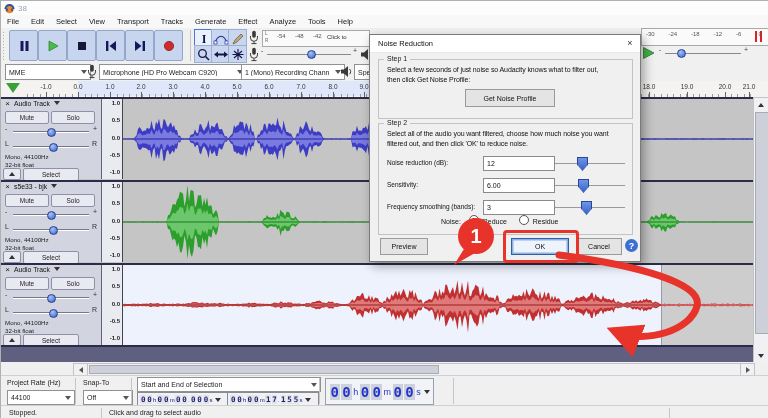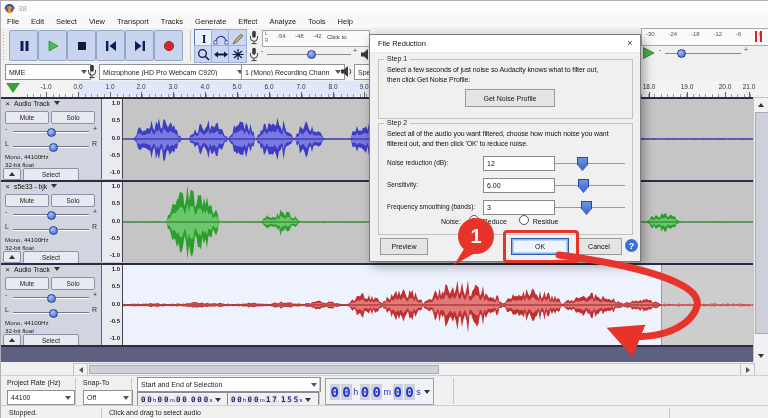--- a/index.html
+++ b/index.html
@@ -638,21 +638,21 @@
 
   <div class="a statusbar">
     <span class="stext" style="left:8px">Stopped.</span>
     <div class="a vsep" style="left:100px;top:2px;height:11px"></div>
     <span class="stext" style="left:108px">Click and drag to select audio</span>
     <div class="a vsep" style="left:668px;top:2px;height:11px"></div>
   </div>
 
   <div class="a" id="dialog" style="z-index:40">
     <div class="dtitle">
-      <span>File Reduction</span>
+      <span>Noise Reduction</span>
       <div class="dclose">×</div>
     </div>
     <div class="group" style="left:8px;top:24px;width:253px;height:58px">
       <span class="legend">Step 1</span>
       <div class="dtext" style="left:8px;top:6px">Select a few seconds of just noise so Audacity knows what to filter out,</div>
       <div class="dtext" style="left:8px;top:16px">then click Get Noise Profile:</div>
       <div class="wbtn" style="left:86px;top:29px;width:88px;height:16px">Get Noise Profile</div>
     </div>
     <div class="group" id="g2" style="left:8px;top:88px;width:253px;height:110px">
       <span class="legend">Step 2</span>

